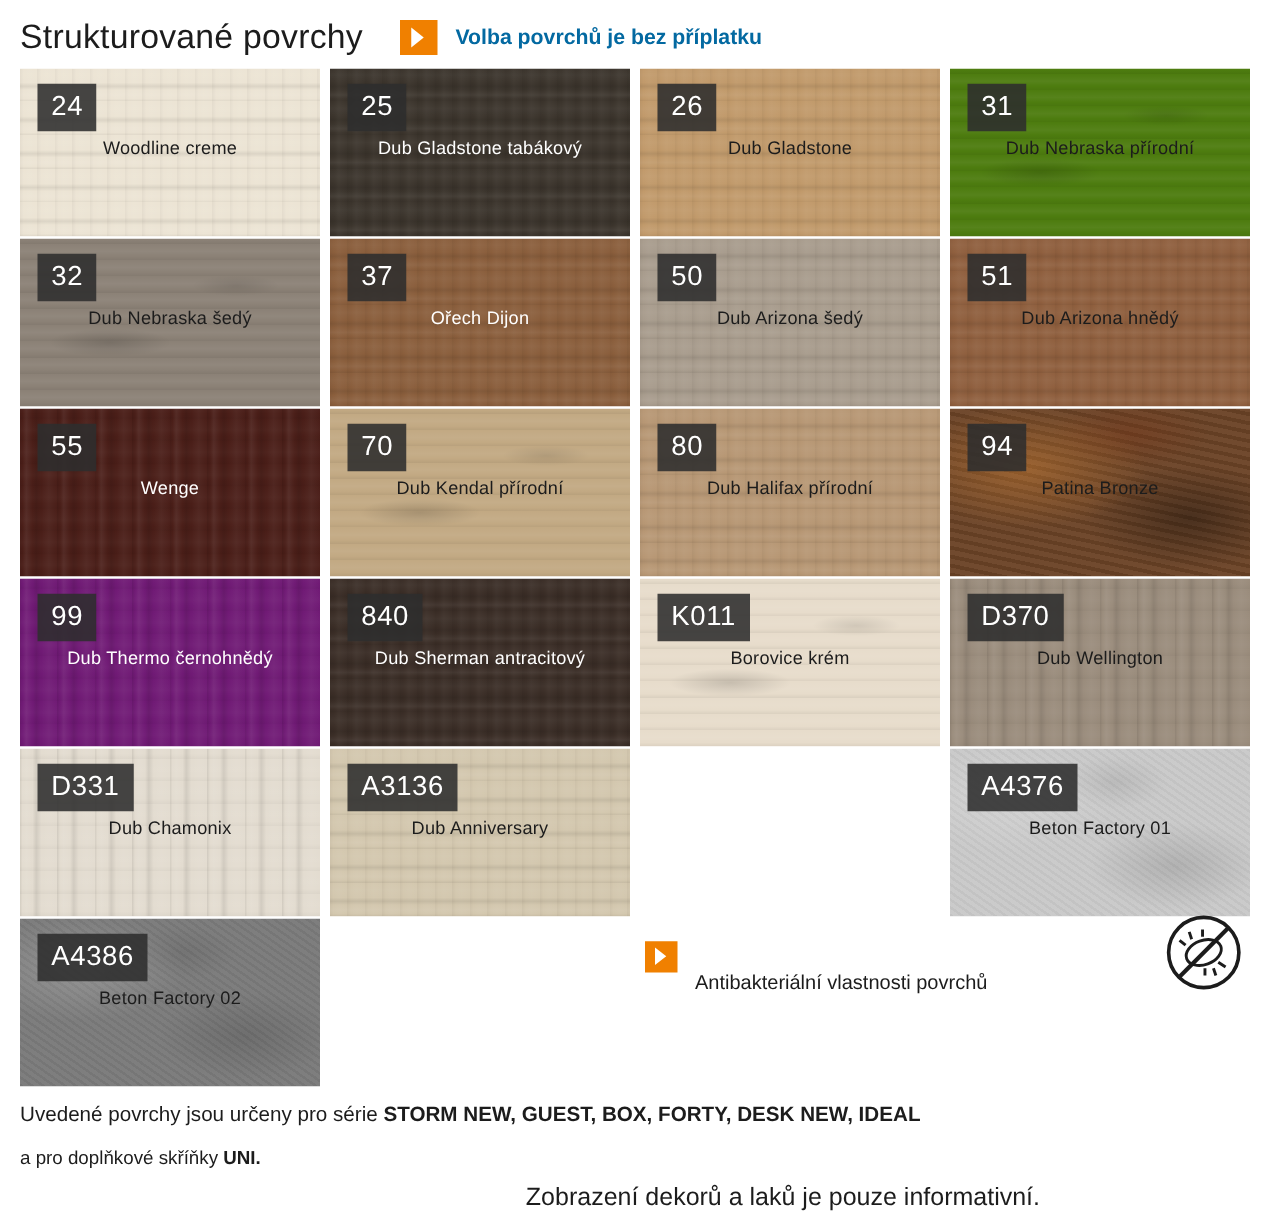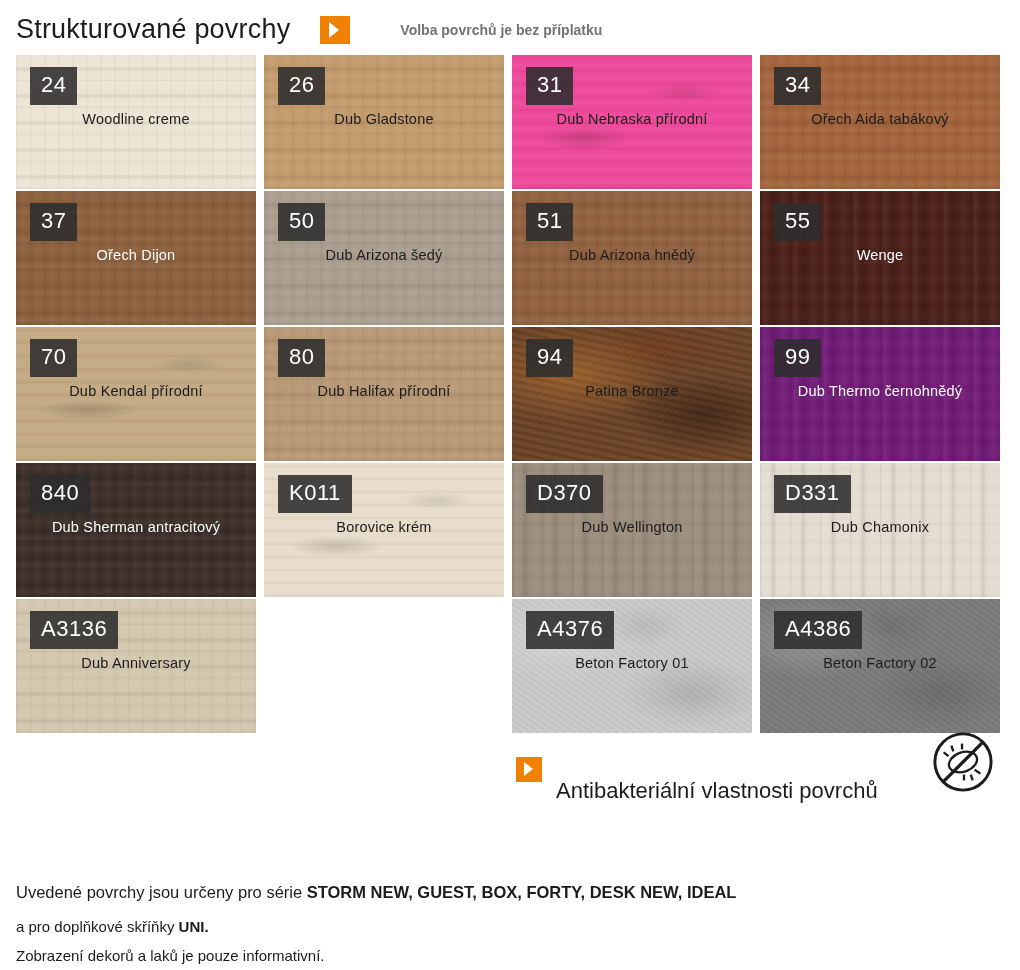--- a/index.html
+++ b/index.html
@@ -25,21 +25,21 @@
     position:relative; flex:0 0 auto;
     display:inline-block;
   }
   .flag-icon:after{
     content:""; position:absolute; left:9px; top:6px;
     width:0; height:0;
     border-left:10px solid #ffffff;
     border-top:8px solid transparent;
     border-bottom:8px solid transparent;
   }
-  .header-note { font-size:14px; font-weight:bold; color:#737373;margin-left:36px; }
+  .header-note { font-size:17px; font-weight:bold; color:#0369a1; }
 
   
   .grid {
     display:grid;
     grid-template-columns:repeat(4, 240px);
     grid-auto-rows:134px;
     gap:2px 8px;
   }
   .swatch {
     position:relative;
@@ -117,67 +117,72 @@
     width:26px; height:25px; background:#F08000; position:relative; flex:0 0 auto;
     margin-right:14px;
   }
   .anti-flag:after{
     content:""; position:absolute; left:8px; top:5px;
     width:0; height:0;
     border-left:9px solid #ffffff;
     border-top:7px solid transparent;
     border-bottom:7px solid transparent;
   }
-  .anti-title { font-size:22px; color:#1c1c1c;margin-top:43px; }
+  .anti-title { font-size:16px; color:#1c1c1c;margin-top:43px; }
   .anti-body { margin-top:14px; font-size:12.5px; line-height:1.55; color:#1c1c1c; max-width:400px; }
   .anti-icon {
     position:absolute; right:6px; top:-4px;
     width:62px; height:62px;
   }
 
   
   .footer { padding-top:14px; }
   .footer-line1 { font-size:16.5px; color:#1c1c1c; }
   .footer-line1 b { font-weight:bold; }
   .footer-line2 { font-size:15px; color:#1c1c1c; margin-top:16px; }
-  .footer-line3 { font-size:15px; color:#1c1c1c; margin-top:12px; }
+  .footer-line3 { font-size:20px; color:#1c1c1c; margin-top:12px;text-align:right; }
 </style>
 </head>
 <body>
 
 <div class="page">
 
   <div class="header">
     <div class="header-title">Strukturované povrchy</div>
     <span class="flag-icon"></span>
     <div class="header-note">Volba povrchů je bez příplatku</div>
   </div>
 
   <div class="grid">
 
     <div class="swatch" style="background:#ECE4D4">
       <div class="grain h"></div>
       <div class="badge">24</div>
       <div class="sw-label dark">Woodline creme</div>
     </div>
+    <div class="swatch" style="background:#3B342C">
+      <div class="grain h"></div>
+      <div class="badge">25</div>
+      <div class="sw-label white">Dub Gladstone tabákový</div>
+    </div>
     <div class="swatch" style="background:#C19A6B">
       <div class="grain h"></div>
       <div class="badge">26</div>
       <div class="sw-label dark">Dub Gladstone</div>
     </div>
-    <div class="swatch" style="background:#ec4899">
+    <div class="swatch" style="background:#4d7c0f">
       <div class="grain knots"></div>
       <div class="badge">31</div>
       <div class="sw-label dark">Dub Nebraska přírodní</div>
     </div>
 
-    <div class="swatch" style="background:#A2623A">
-      <div class="grain h"></div>
-      <div class="badge">34</div>
-      <div class="sw-label dark">Ořech Aida tabákový</div>
+    <div class="swatch" style="background:#8B8176">
+      <div class="grain knots"></div>
+      <div class="badge">32</div>
+      <div class="sw-label dark">Dub Nebraska šedý</div>
     </div>
     <div class="swatch" style="background:#8A5E3C">
       <div class="grain h"></div>
       <div class="badge">37</div>
       <div class="sw-label white">Ořech Dijon</div>
     </div>
     <div class="swatch" style="background:#A89C8D">
       <div class="grain h"></div>
       <div class="badge">50</div>
       <div class="sw-label dark">Dub Arizona šedý</div>

